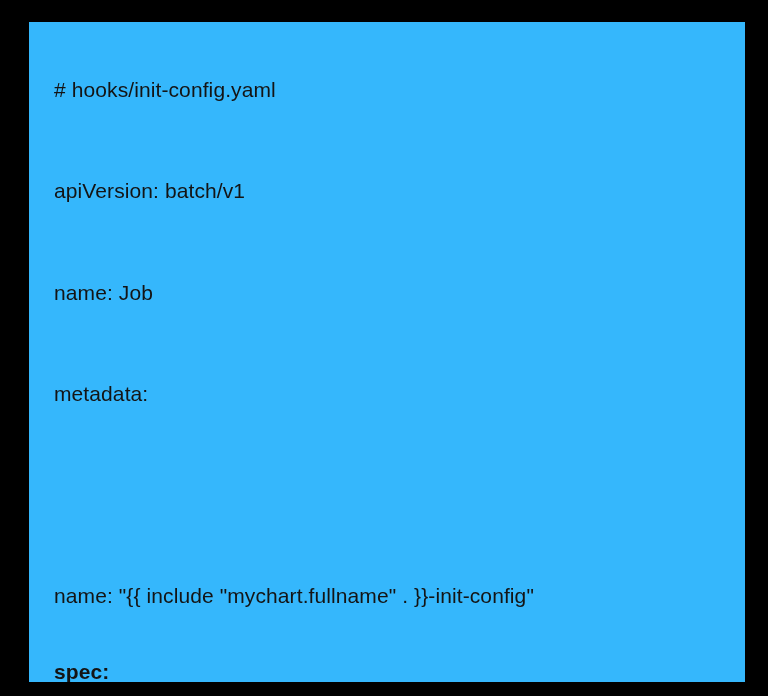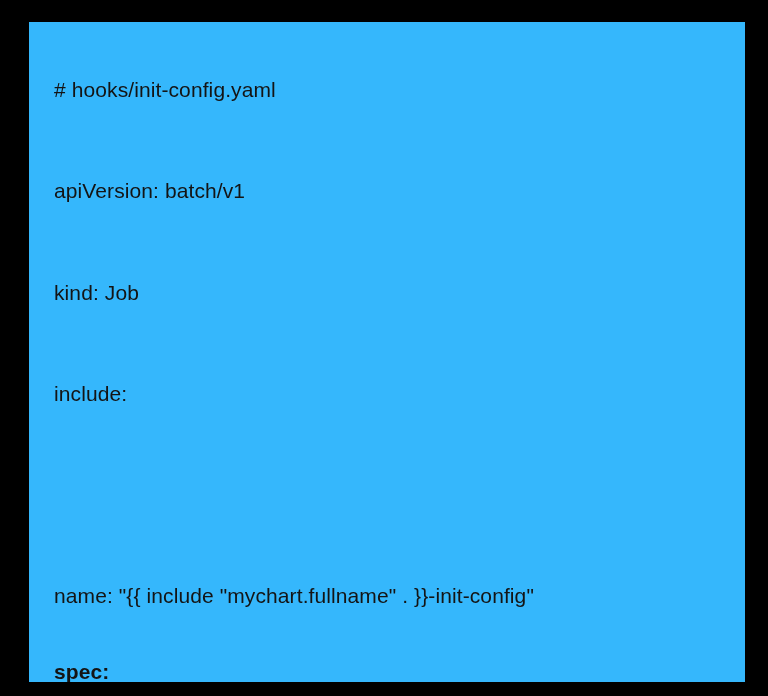--- a/index.html
+++ b/index.html
@@ -65,23 +65,23 @@
 <body>
 
 <div id="screen">
 
   <div id="code-panel" style="left: 29px; top: 22px; width: 716px; height: 660px; background: rgb(53, 183, 252);">
     <div id="code-lines">
         <div class="code-line" style="top: 48px; color: rgb(20, 20, 20);"># hooks/init-config.yaml</div>
         <div class="code-line blank" style="top: 96px; color: rgb(20, 20, 20);"></div>
         <div class="code-line" style="top: 149px; color: rgb(20, 20, 20);">apiVersion: batch/v1</div>
         <div class="code-line blank" style="top: 197px; color: rgb(20, 20, 20);"></div>
-        <div class="code-line" style="top: 251px; color: rgb(20, 20, 20);">kind: Job</div>
+        <div class="code-line" style="top: 251px; color: rgb(20, 20, 20);">name: Job</div>
         <div class="code-line blank" style="top: 299px; color: rgb(20, 20, 20);"></div>
-        <div class="code-line" style="top: 352px; color: rgb(20, 20, 20);">include:</div>
+        <div class="code-line" style="top: 352px; color: rgb(20, 20, 20);">metadata:</div>
         <div class="code-line blank" style="top: 400px; color: rgb(20, 20, 20);"></div>
         <div class="code-line blank" style="top: 452px; color: rgb(20, 20, 20);"></div>
         <div class="code-line blank" style="top: 504px; color: rgb(20, 20, 20);"></div>
         <div class="code-line" style="top: 554px; color: rgb(20, 20, 20);">name: "{{ include "mychart.fullname" . }}-init-config"</div>
         <div class="code-line" style="top: 630px; color: rgb(20, 20, 20); font-weight: bold;">spec:</div>
       </div>
   </div>
 
 </div>
 

